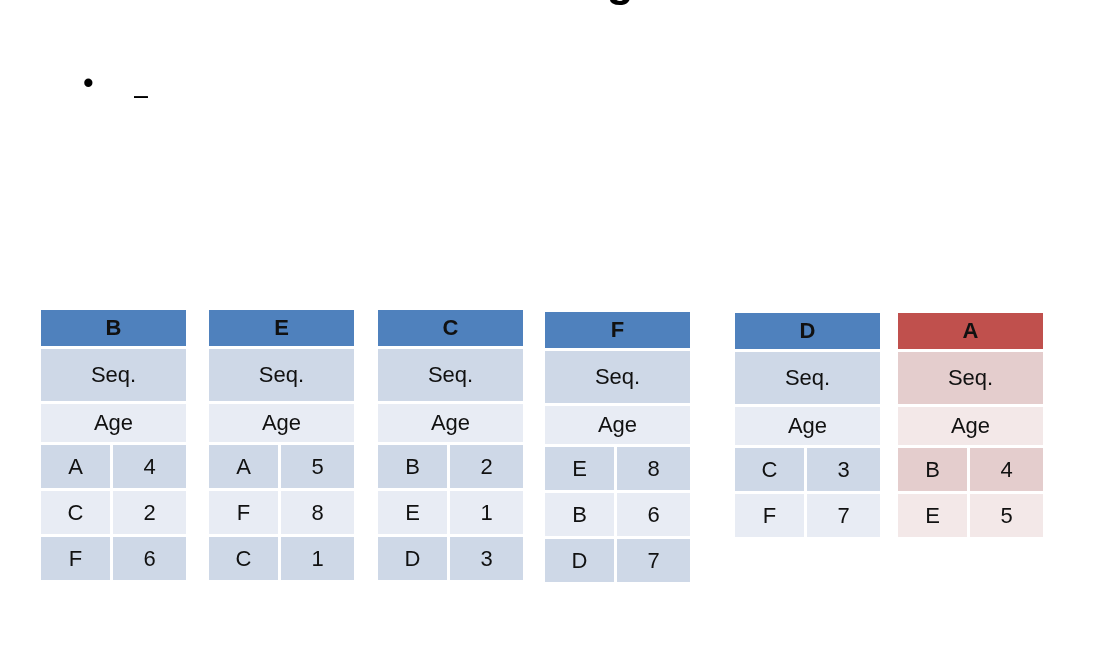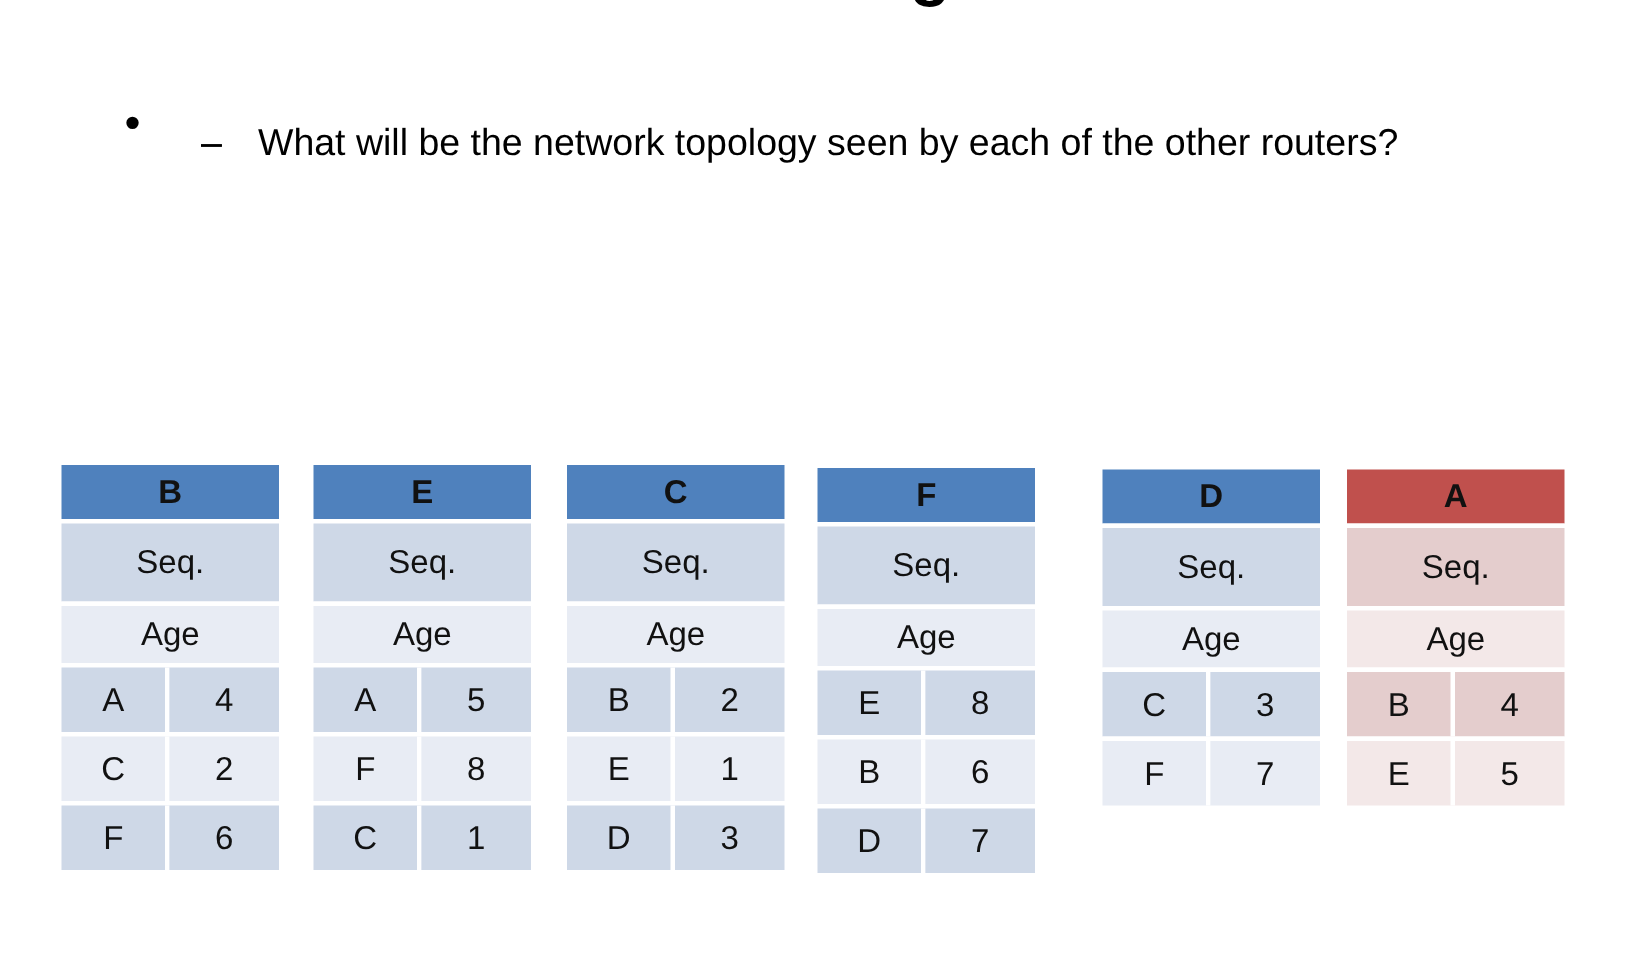--- a/index.html
+++ b/index.html
@@ -128,21 +128,20 @@
 <div id="bullets">
   <p class="b1">
     <span class="marker">•</span>
   </p>
   <div class="spacer-1"></div>
   <p class="b2">
     <span class="marker">–</span>
   </p>
   <p class="b2">
     <span class="marker">–</span>
-    <span>What will be the network topology seen by each of the other routers?</span>
   </p>
 </div>
 
 <table class="ls-table theme-blue" style="left:41px; top:310px; width:145px;">
   <colgroup>
       <col style="width:72px">
       <col style="width:73px">
     </colgroup>
   <tbody>
     <tr>

